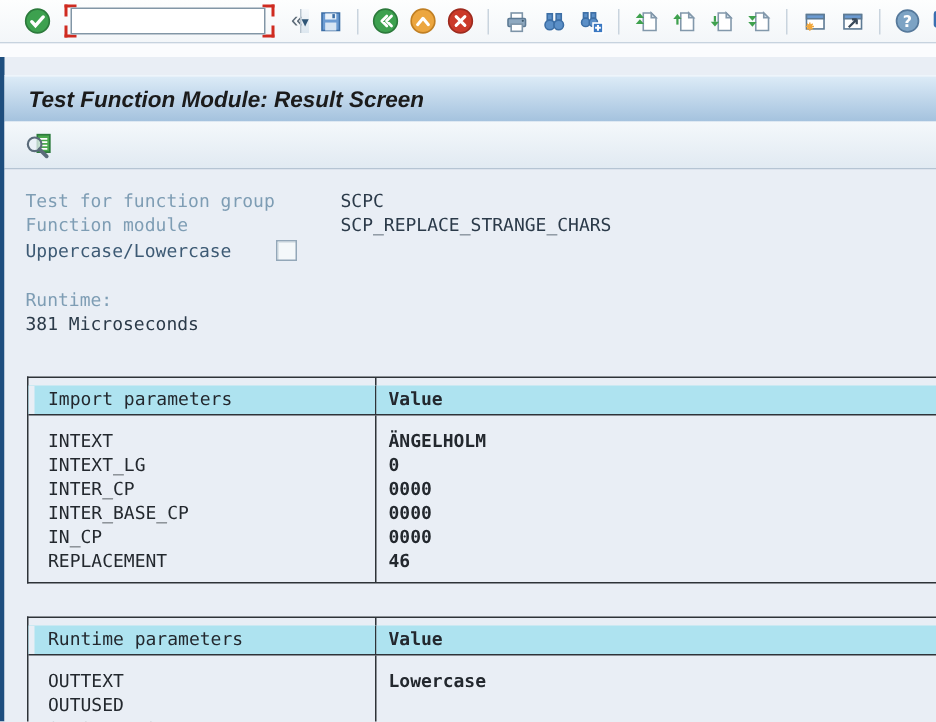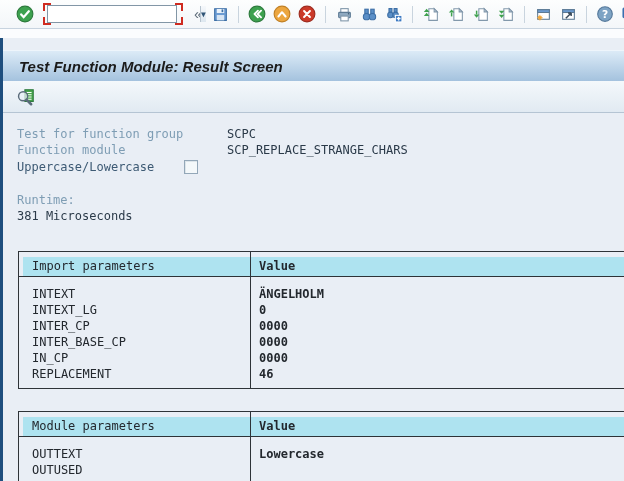--- a/index.html
+++ b/index.html
@@ -315,21 +315,21 @@
       </div>
     </div>
 
     <div class="stable t-export">
       <div class="thead-sec">
         <div class="trow sp5">
             <div class="c1"></div>
             <div class="c2"></div>
           </div>
         <div class="trow thead">
-          <div class="c1">Module parameters</div>
+          <div class="c1">Runtime parameters</div>
           <div class="c2">Value</div>
         </div>
       </div>
       <div class="tbody-sec">
         <div class="trow pad-top">
             <div class="c1"></div>
             <div class="c2"></div>
           </div>
         <div class="trow drow">
           <div class="c1">OUTTEXT</div>

